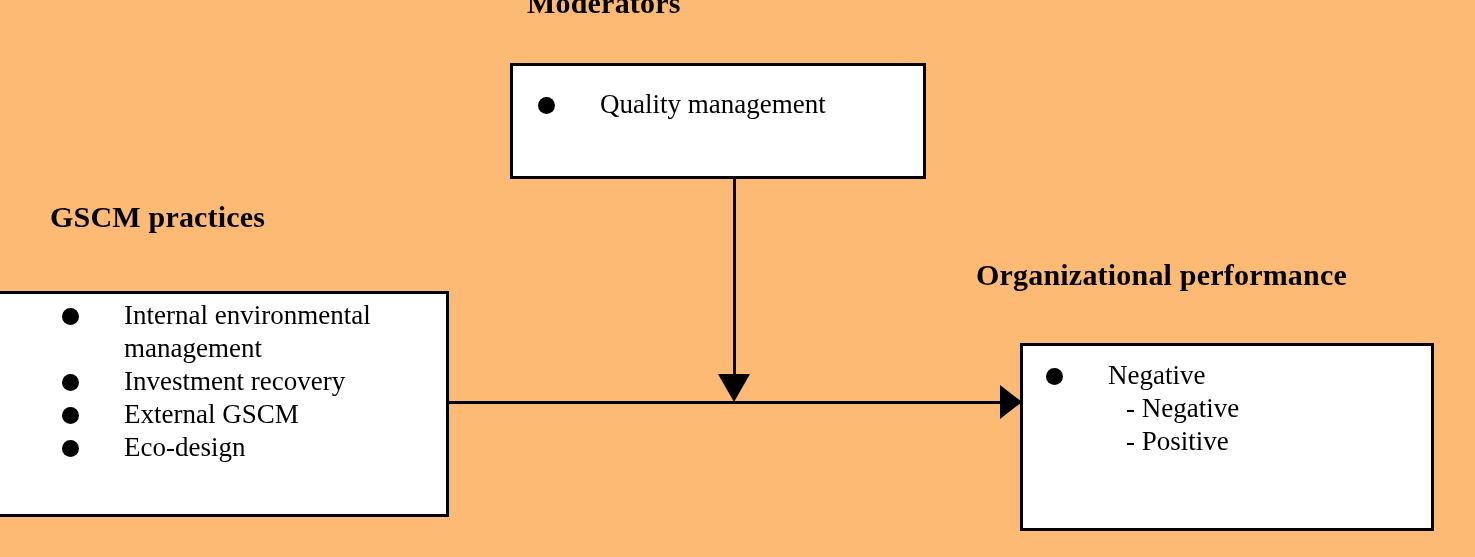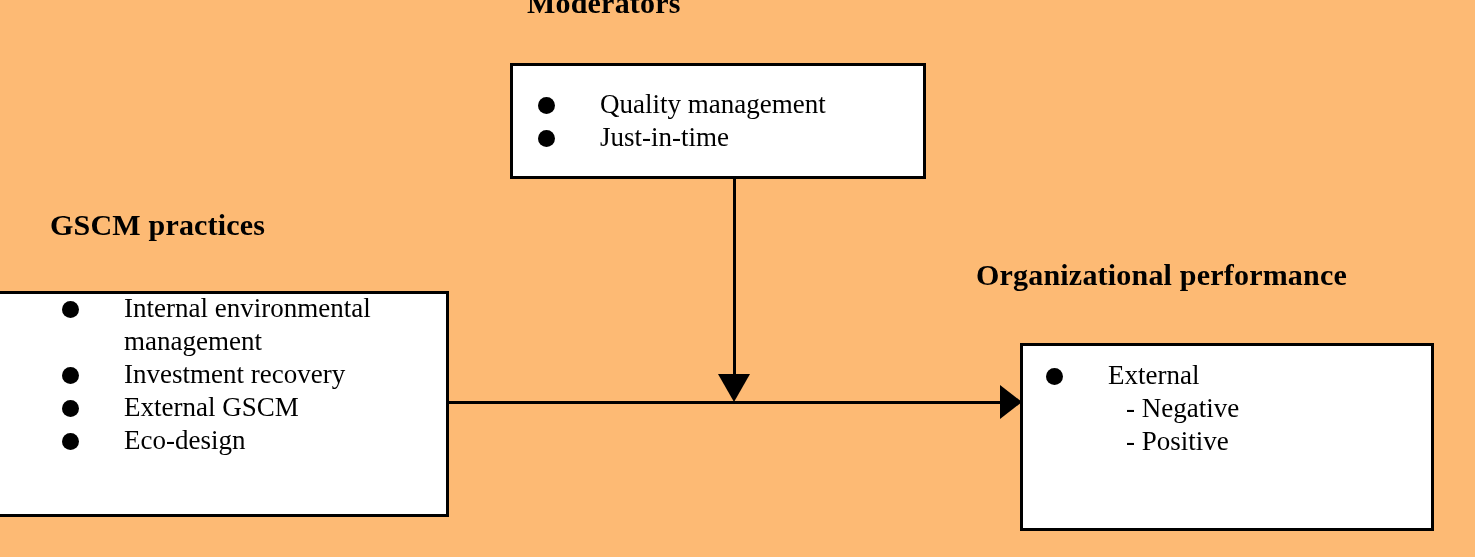--- a/index.html
+++ b/index.html
@@ -27,21 +27,20 @@
   }
   #heading-moderators {
     left: 527px;
     top: -14px;
     font-size: 30px;
   }
   #heading-gscm {
     left: 50px;
     top: 200px;
     font-size: 30px;
-    margin-top: 8px;
   }
   #heading-orgperf {
     left: 976px;
     top: 258px;
     font-size: 30px;
   }
 
   
   .box {
     position: absolute;
@@ -86,21 +85,21 @@
     position: absolute;
     width: 17px;
     height: 17px;
     border-radius: 50%;
     background: #000;
     left: -62px;
     top: 9px;
   }
 
   #list-moderators { left: 600px; top: 66px; margin-top: 22px; }
-  #list-gscm       { left: 124px; top: 292px; width: 300px; }
+  #list-gscm       { left: 124px; top: 299px; width: 300px; }
   #list-orgperf    { left: 1108px; top: 359px; }
 
   #list-gscm > li.two-line {
     white-space: normal;
     width: 300px;
   }
   .subitem {
     padding-left: 18px;
   }
 
@@ -154,23 +153,20 @@
 <div id="canvas">
 
   <div class="heading" id="heading-moderators">Moderators</div>
 
   <div class="box" id="box-moderators"></div>
 
   <ul class="bullets" id="list-moderators">
     <li class="bulleted">
       <span>Quality management</span>
     </li>
-    <li class="bulleted">
-      <span>Just-in-time</span>
-    </li>
   </ul>
 
   <div class="heading" id="heading-gscm">GSCM practices</div>
 
   <div class="box" id="box-gscm"></div>
 
   <ul class="bullets" id="list-gscm">
     <li class="bulleted two-line">
       <span>Internal  environmental management</span>
     </li>
@@ -184,21 +180,21 @@
       <span>Eco-design</span>
     </li>
   </ul>
 
   <div class="heading" id="heading-orgperf">Organizational performance</div>
 
   <div class="box" id="box-orgperf"></div>
 
   <ul class="bullets" id="list-orgperf">
     <li class="bulleted">
-      <span>External</span>
+      <span>Negative</span>
     </li>
     <li class="subitem">
       <span>- Negative</span>
     </li>
     <li class="subitem">
       <span>- Positive</span>
     </li>
   </ul>
 
   <div class="line-h" id="connector-main-line"></div>

